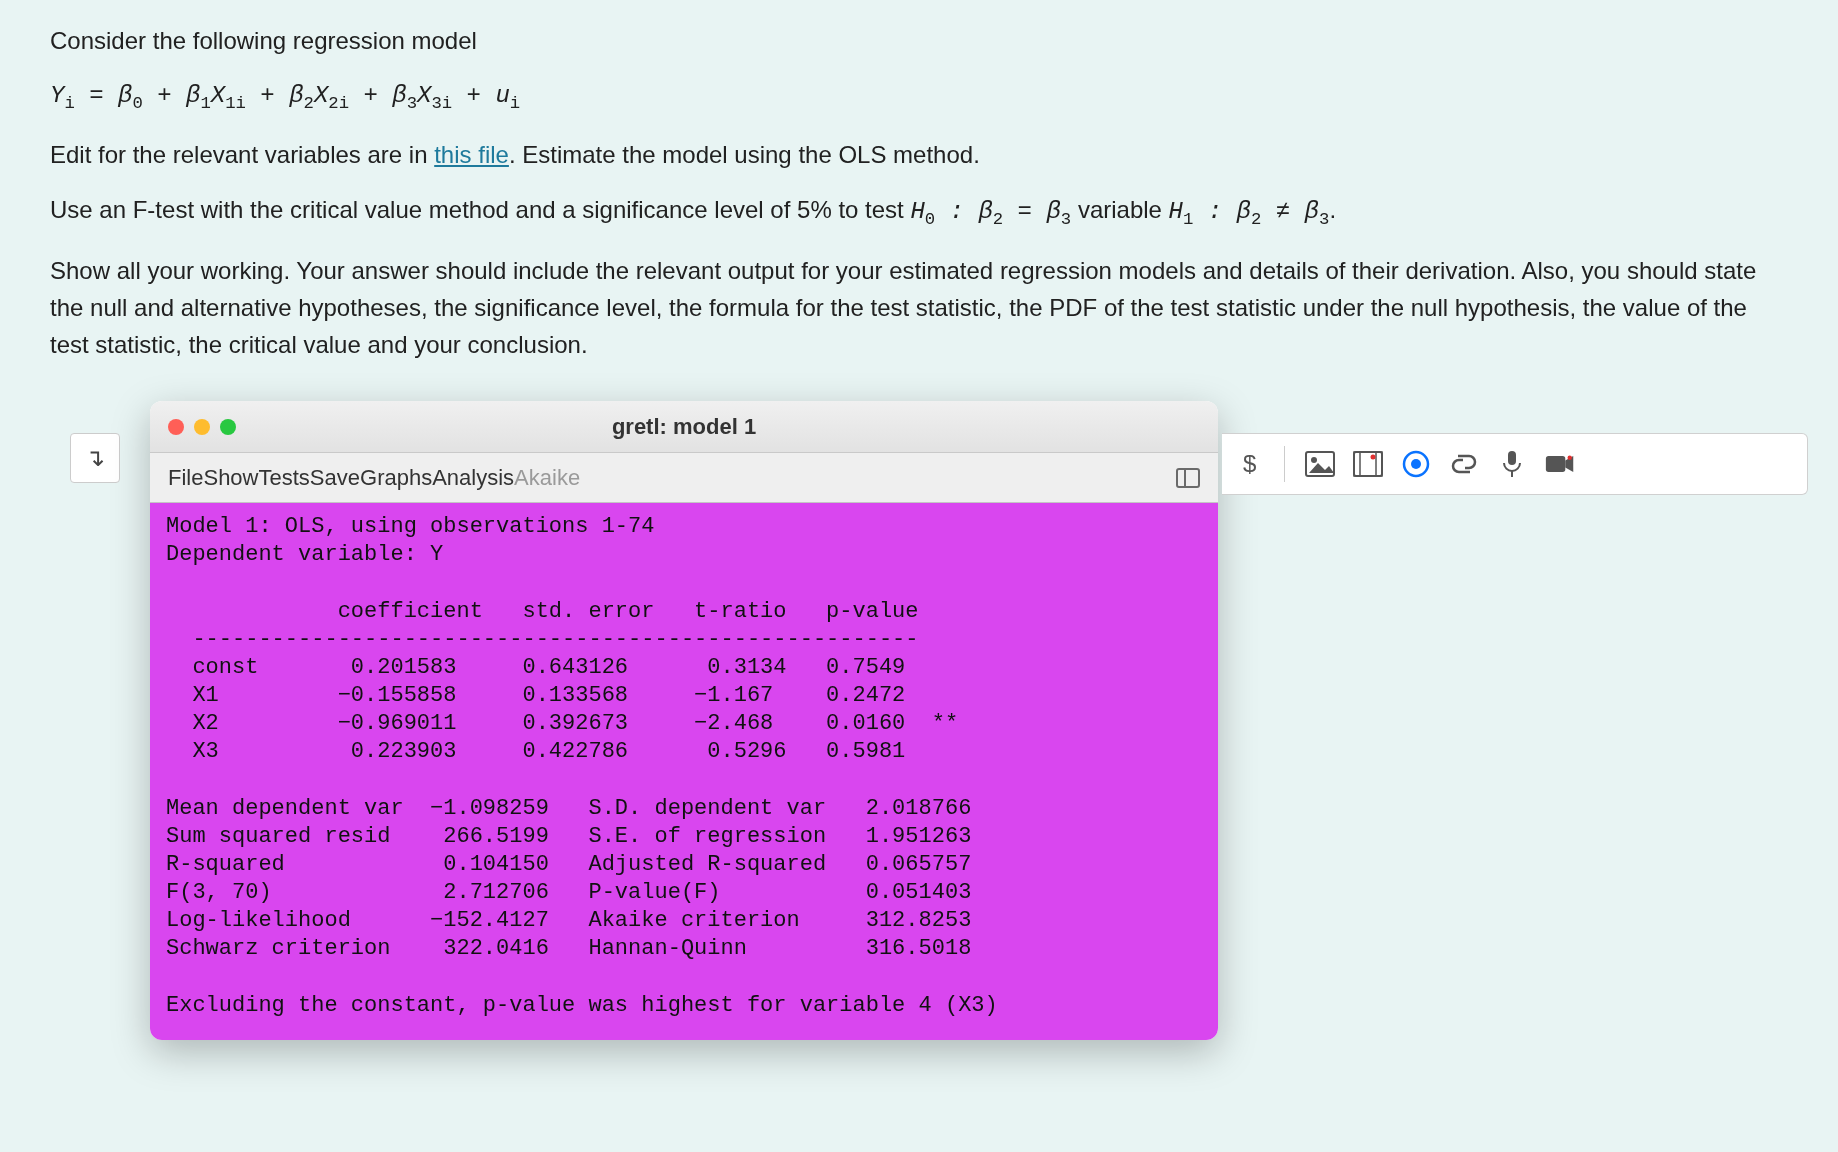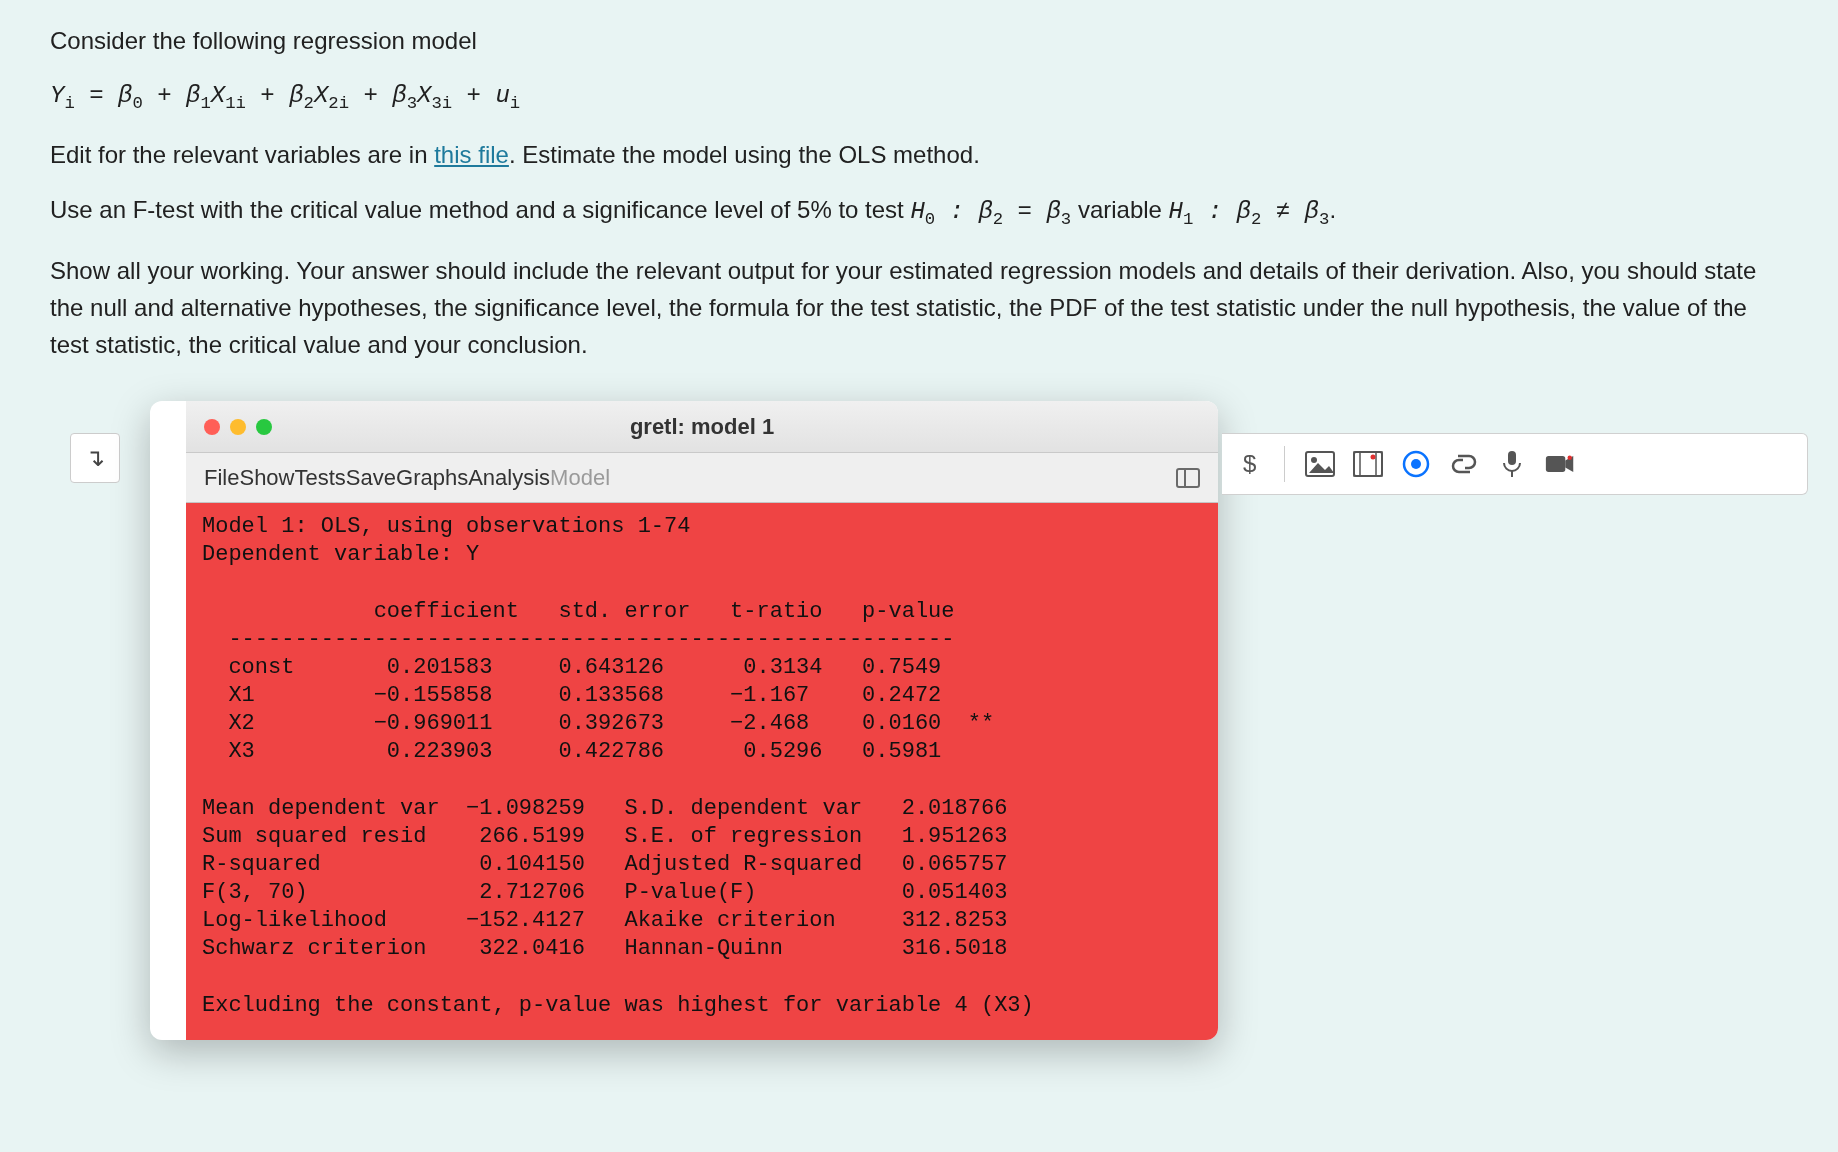--- a/index.html
+++ b/index.html
@@ -42,21 +42,20 @@
   }
 
   
   .gretl-window {
     width: 1068px;
     background: #fff;
     border-radius: 12px;
     box-shadow: 0 12px 38px rgba(0,0,0,0.25);
     overflow: hidden;
     flex-shrink: 0;
-    padding-left: 36px;
   }
   .title-bar {
     height: 52px;
     background: linear-gradient(#f0f0f0,#e2e2e2);
     display: flex;
     align-items: center;
     border-bottom: 1px solid #c9c9c9;
     position: relative;
   }
   .traffic { display: flex; gap: 10px; margin-left: 18px; }
@@ -83,21 +82,21 @@
     width:24px; height:20px; border:2px solid #6a6a6a; border-radius:3px;
   }
   .menu-bar .panelicon::after{content:"";position:absolute;left:6px;top:0;bottom:0;border-left:2px solid #6a6a6a;}
   .gretl-body {
     font-family: "Menlo","Consolas","Courier New",monospace;
     font-size: 22px;
     line-height: 1.28;
     padding: 10px 16px 20px 16px;
     white-space: pre;
     color:#111;
-    background:#ef4444;
+    background:#d946ef;
   }
 
   
   .editor-strip {
     display:flex;
     align-items:center;
     gap: 18px;
     margin-left: 4px;
     margin-top: 32px;
     background:#fff;
@@ -164,21 +163,21 @@
       </div>
       <div class="title-text">gretl: model 1</div>
     </div>
     <div class="menu-bar">
       <span class="mi">File</span>
       <span class="mi">Show</span>
       <span class="mi">Tests</span>
       <span class="mi">Save</span>
       <span class="mi">Graphs</span>
       <span class="mi">Analysis</span>
-      <span class="mi disabled">Model</span>
+      <span class="mi disabled">Akaike</span>
       <span class="panelicon"></span>
     </div>
     <div class="gretl-body"><span>Model 1: OLS, using observations 1-74</span>
 <span>Dependent variable: Y</span>
 
 <span>             coefficient   std. error   t-ratio   p-value</span>
 <span>  -------------------------------------------------------</span>
 <span>  const       0.201583     0.643126      0.3134   0.7549 </span>
 <span>  X1         −0.155858     0.133568     −1.167    0.2472 </span>
 <span>  X2         −0.969011     0.392673     −2.468    0.0160  **</span>

